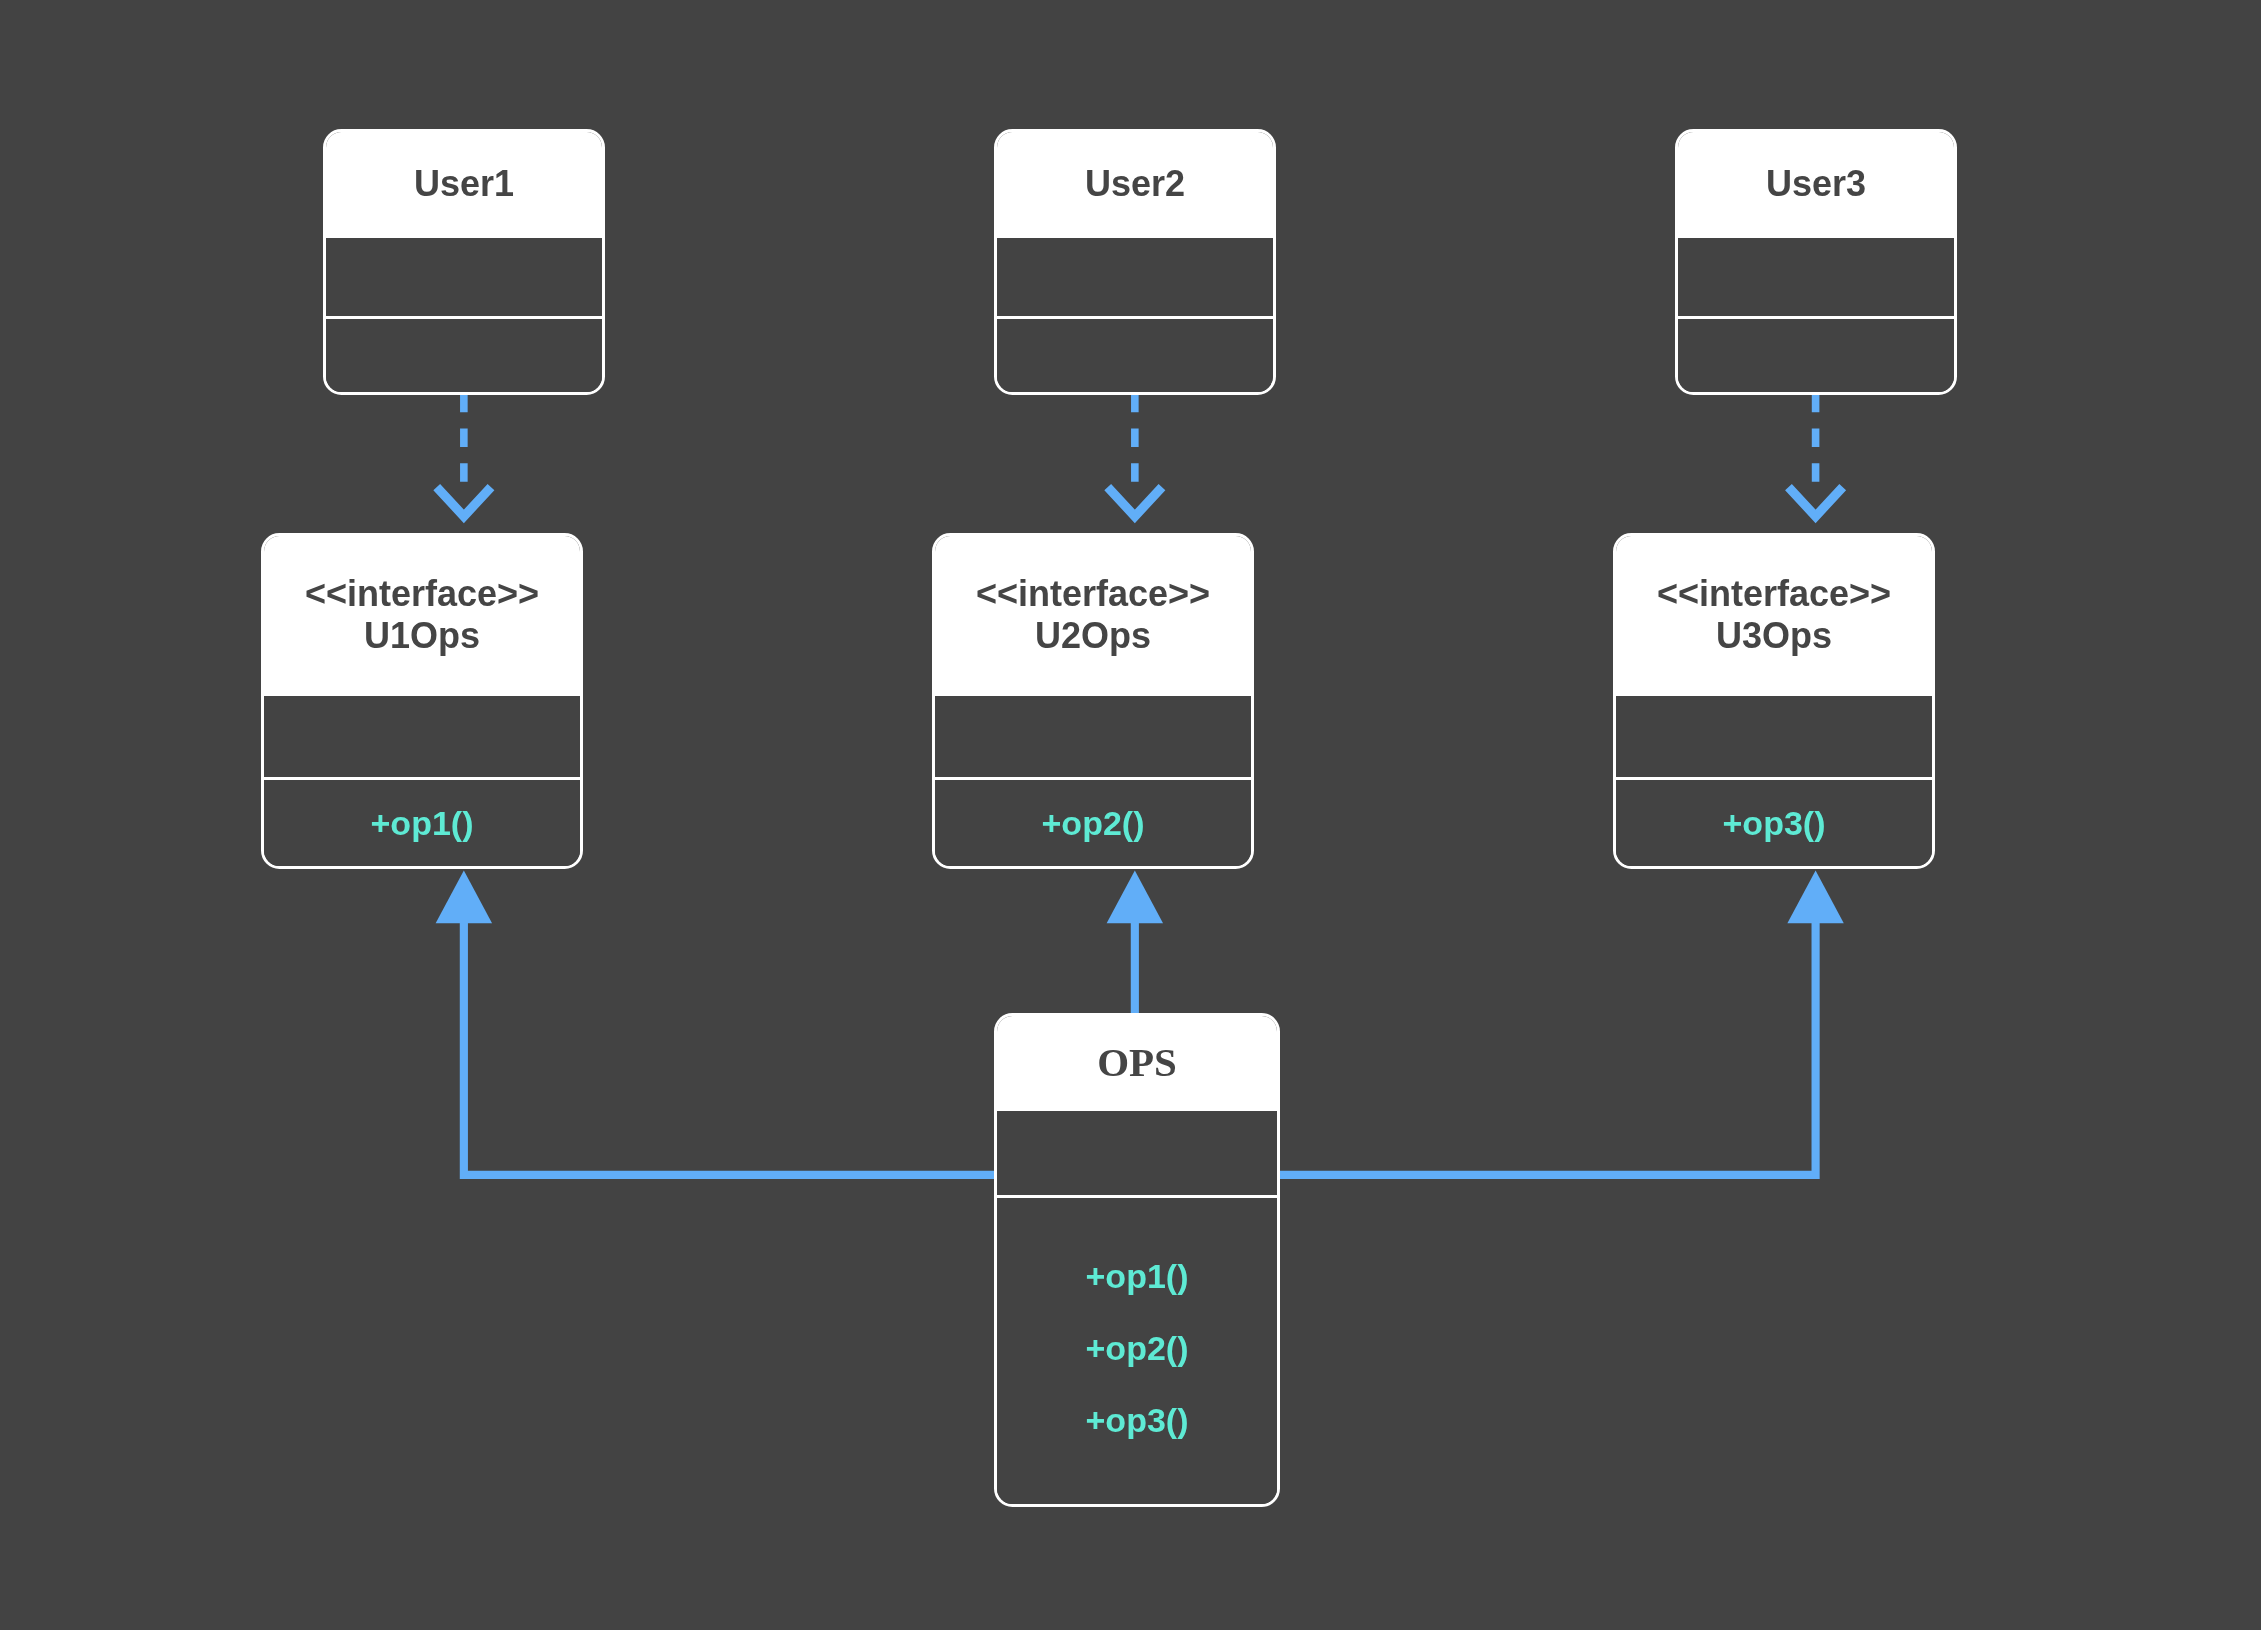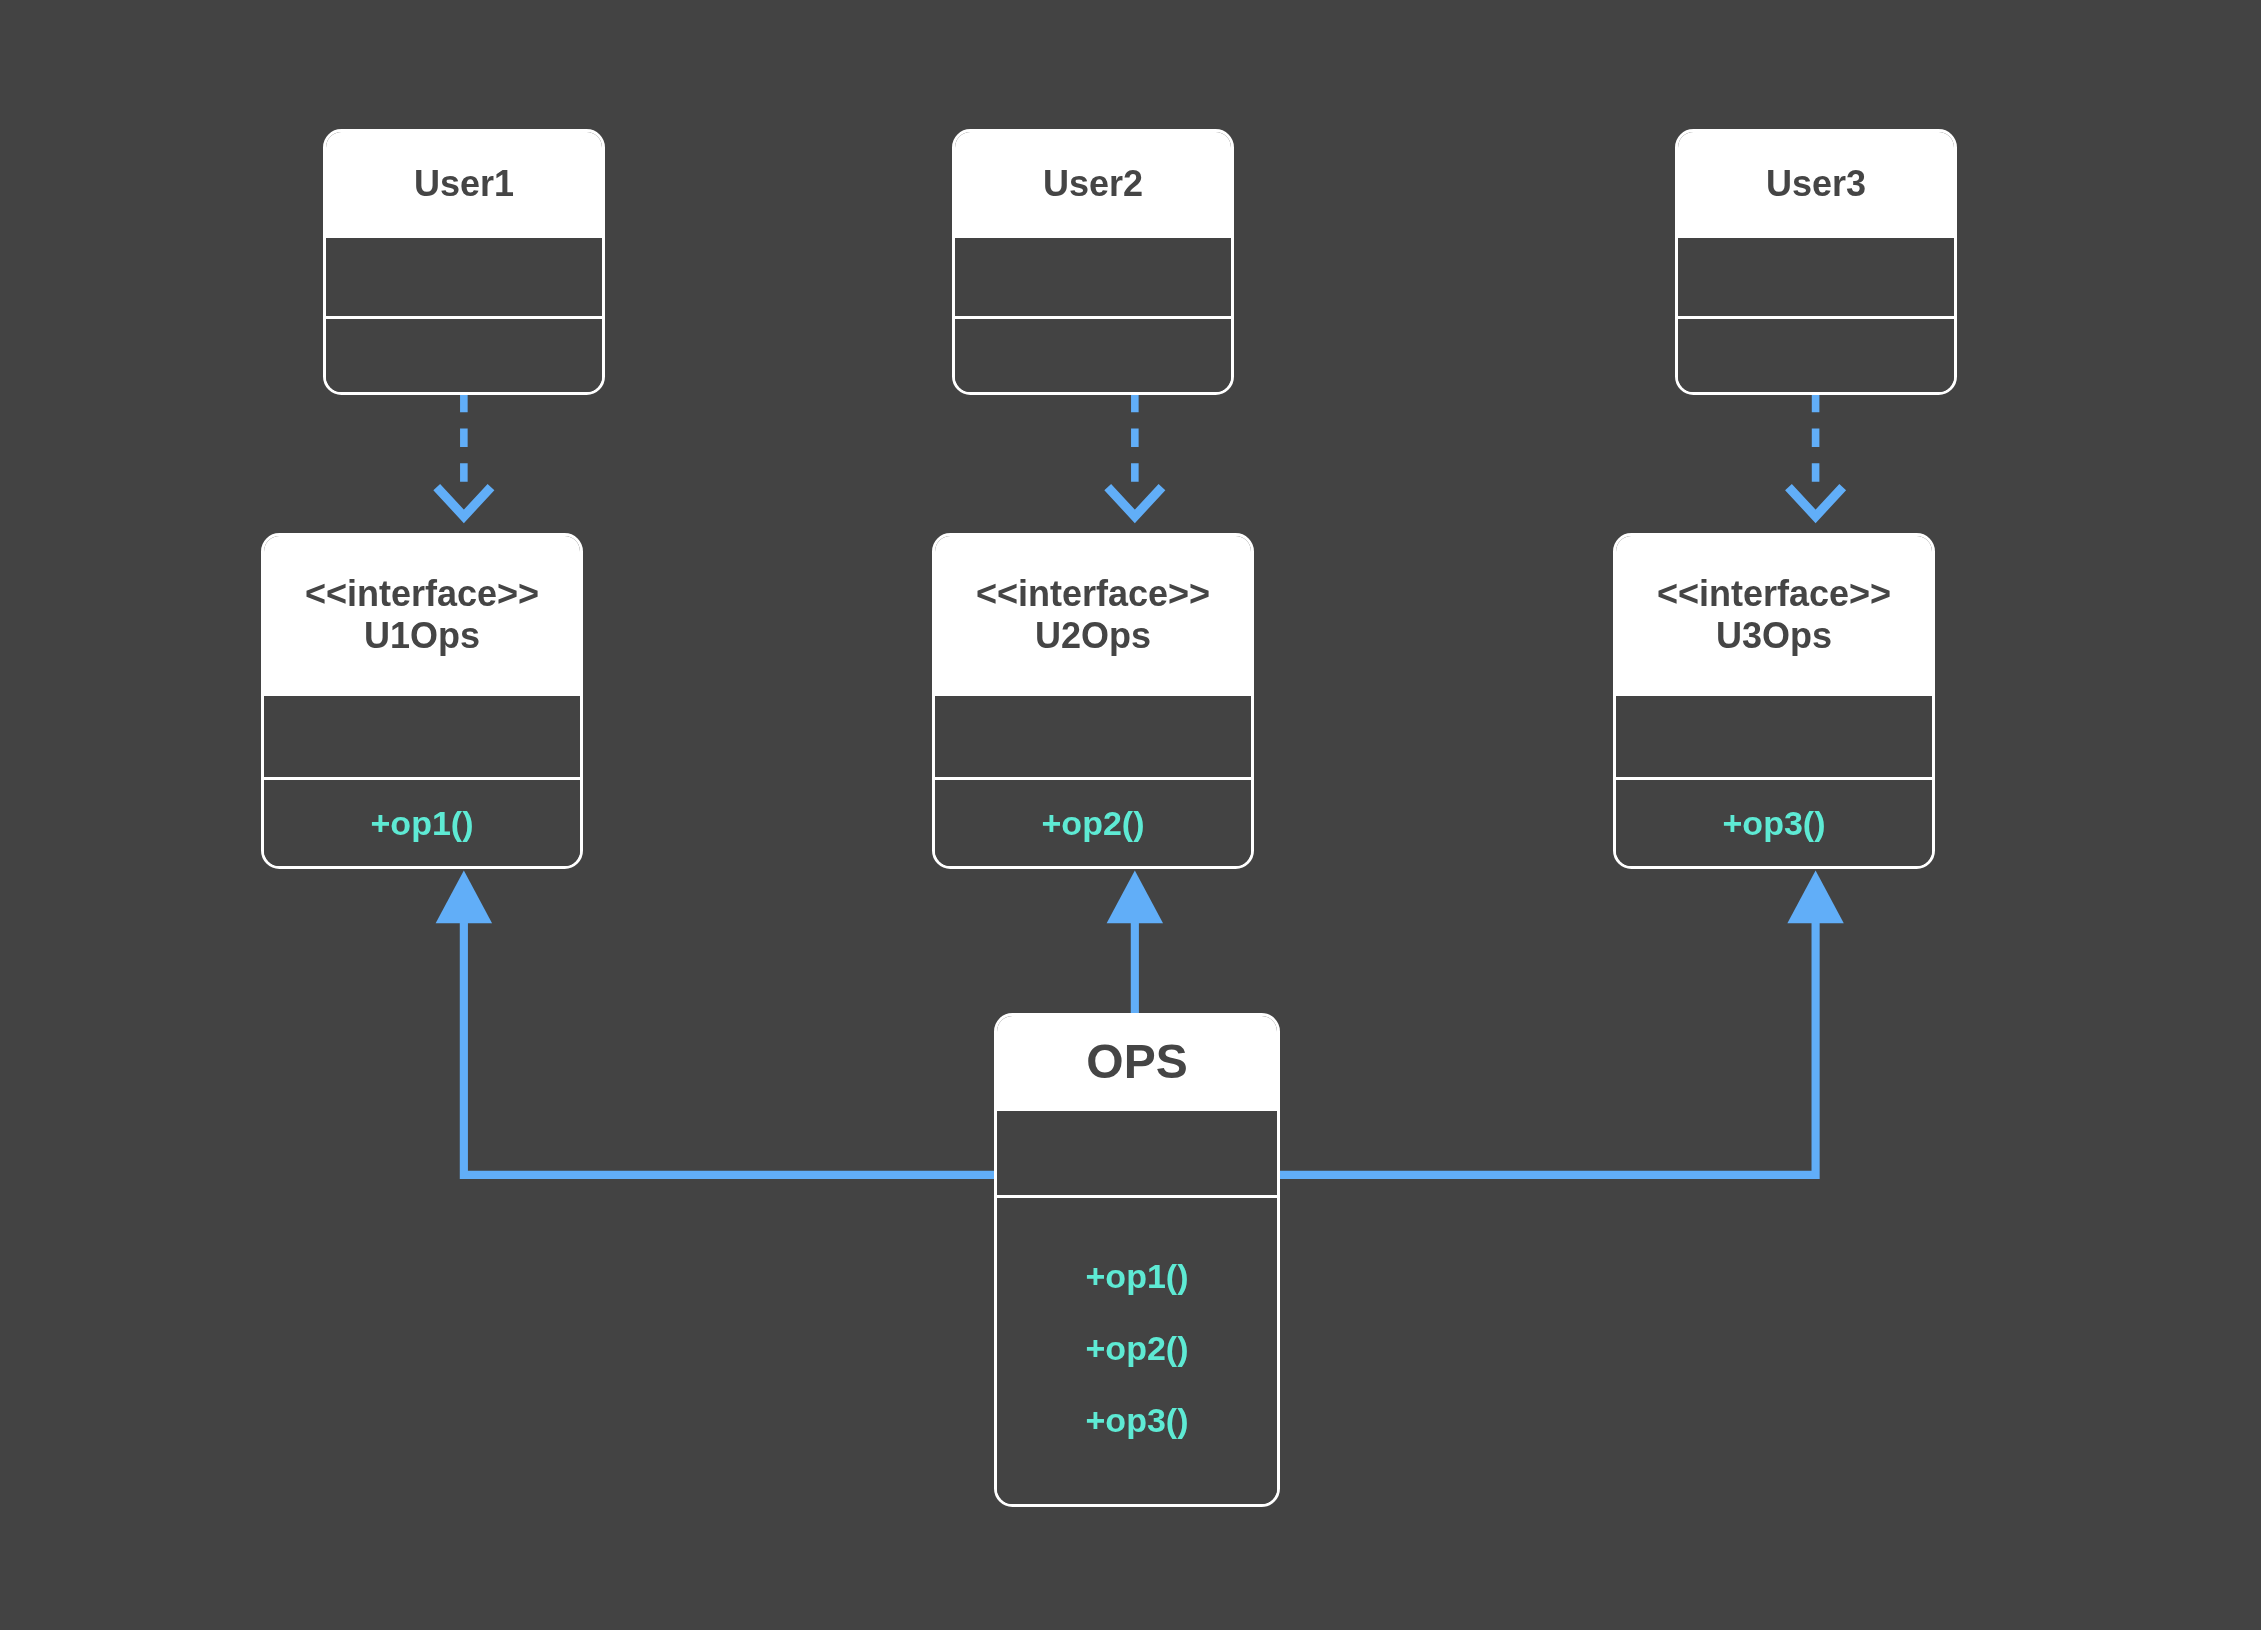--- a/index.html
+++ b/index.html
@@ -68,21 +68,21 @@
   .user-box .uml-header { height: 103px; font-size: 36px; }
   .user-box .uml-compartment.attrs  { height: 81px; }
   .user-box .uml-compartment.ops    { height: 81px; flex: 1; }
 
   .iface-box { width: 322px; height: 336px; }
   .iface-box .uml-header { height: 157px; font-size: 36px; }
   .iface-box .uml-compartment.attrs { height: 84px; }
   .iface-box .uml-compartment.ops   { flex: 1; font-size: 34px; }
 
   .ops-box { width: 286px; height: 494px; }
-  .ops-box .uml-header { height: 92px; font-size: 48px; }
+  .ops-box .uml-header { height: 92px; font-size: 41px; font-family: Liberation Serif, serif; }
   .ops-box .uml-compartment.attrs { height: 87px; }
   .ops-box .uml-compartment.ops {
     flex: 1;
     font-size: 34px;
     justify-content: center;
     gap: 38px;
     padding: 16.3px 0 22px 0;
   }
 
   
@@ -134,21 +134,21 @@
   </svg>
 
   <div class="uml-box user-box" style="left:323px; top:129px;">
     <div class="uml-header">
       <span class="cname">User1</span>
     </div>
     <div class="uml-compartment attrs"></div>
     <div class="uml-compartment ops"></div>
   </div>
 
-  <div class="uml-box user-box" style="left:952px; top:129px;">
+  <div class="uml-box user-box" style="left:994px; top:129px;">
     <div class="uml-header">
       <span class="cname">User2</span>
     </div>
     <div class="uml-compartment attrs"></div>
     <div class="uml-compartment ops"></div>
   </div>
 
   <div class="uml-box user-box" style="left:1675px; top:129px;">
     <div class="uml-header">
       <span class="cname">User3</span>

